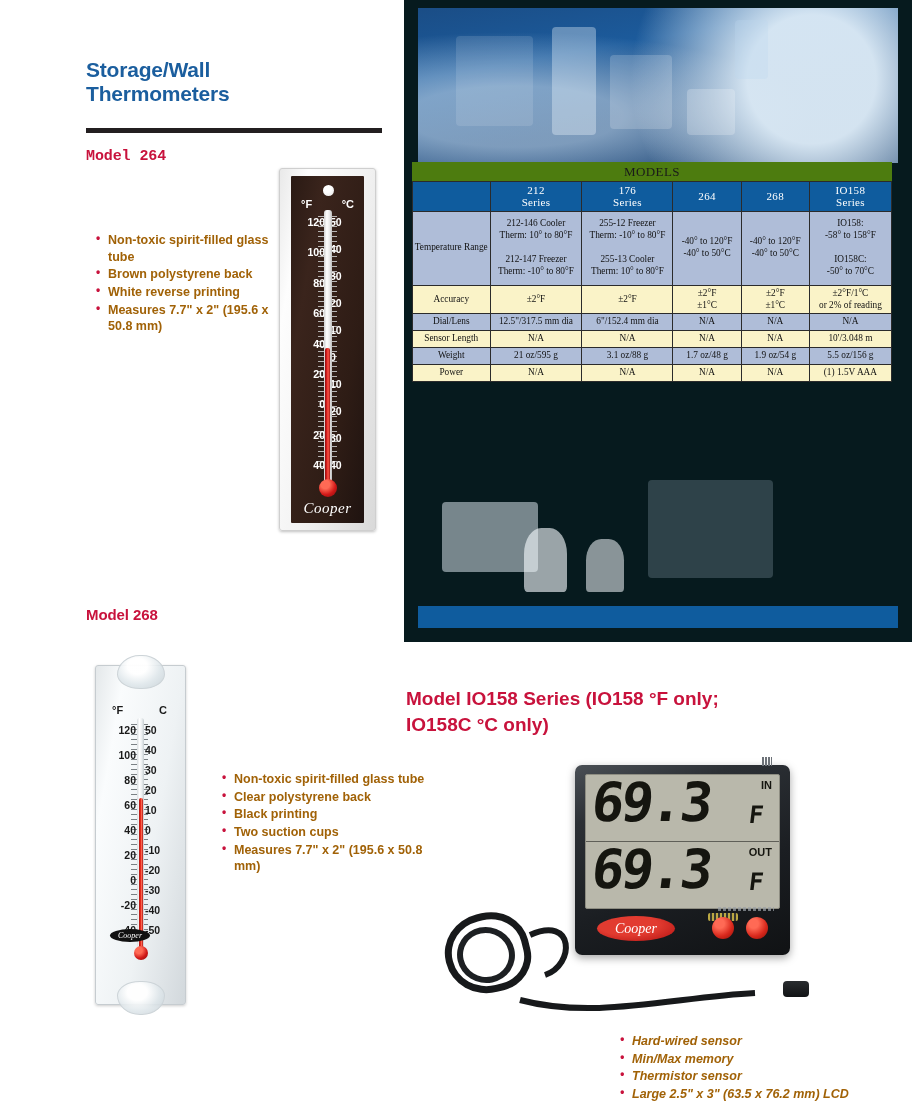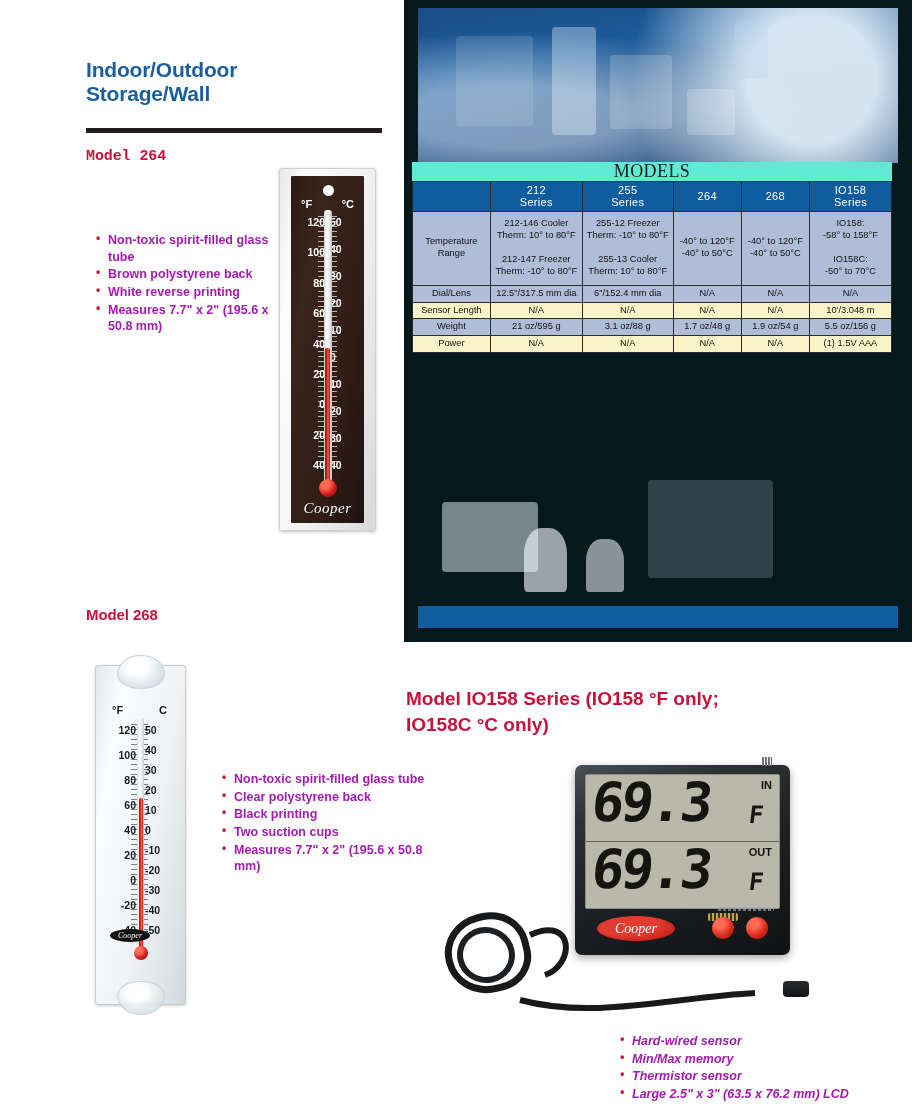--- a/index.html
+++ b/index.html
@@ -28,21 +28,21 @@
   #model-264-label { left:86px; top:148px;font-family:Liberation Mono, monospace; }
   #model-268-label { left:86px; top:606px; }
   .io-label {
     position:absolute; left:406px; top:686px; width:330px;
     font-size:19px; font-weight:bold; color:#C8123C; line-height:1.35;
   }
 
   .bullets { position:absolute; }
   .bullets li {
     position:relative; list-style:none; margin:0 0 1px 0;
-    font-size:12.5px; font-weight:bold; color:#a21caf; line-height:1.33;
+    font-size:12.5px; font-weight:bold; color:#a16207; line-height:1.33;
   }
   .bullets ul { margin:0; padding:0; }
   .bullets li:before {
     content:"\2022"; color:#C8123C; position:absolute; left:-12px; top:-1px;
     font-size:12px;
   }
   .bullets ul { padding-left:12px; }
   #bullets-264 { left:96px; top:232px; width:200px; }
   #bullets-268 { left:222px; top:771px; width:210px; }
   #bullets-io  { left:620px; top:1033px; width:300px;font-style:italic; }
@@ -85,28 +85,28 @@
   
   .specs {
     position:absolute; left:412px; top:162px; width:480px;
   }
   .specs-title {
     height:30px; background:#C2CFE3;
     display:flex; align-items:center; justify-content:center;
     font-size:20px; font-weight:bold; color:#231f20; letter-spacing:-0.3px;
   }
   .specs-models {
-    height:19px; background:#5eead4;
+    height:19px; background:#4d7c0f;
     display:flex; align-items:center; justify-content:center;
     font-family:"Liberation Serif", serif;
-    font-size:18px; color:#1a1a1a; letter-spacing:0.4px;
+    font-size:13px; color:#1a1a1a; letter-spacing:0.4px;
   }
   table.spec-table {
     border-collapse:collapse; width:480px;
-    font-family:Liberation Sans, sans-serif;
+    font-family:Liberation Serif, serif;
     padding-left:20px;
   }
   table.spec-table th, table.spec-table td {
     border:1px solid #2b2b2b; text-align:center; vertical-align:middle;
     font-size:9.3px; color:#111; line-height:1.28; padding:2px 1px;
   }
   table.spec-table thead th {
     background:#0F5C9E; color:#ffffff; font-size:11px; font-weight:normal;
     height:28px; line-height:1.12; letter-spacing:0.3px;
   }
@@ -303,22 +303,22 @@
   .probe {
     position:absolute; right:6px; top:76px; width:26px; height:16px;
     background:linear-gradient(180deg,#2a2d30,#111315);
     border-radius:4px;
   }
 </style>
 </head>
 <body>
 
 <div class="page-title">
-  <div>Indoor/Outdoor</div>
   <div>Storage/Wall</div>
+  <div>Thermometers</div>
 </div>
 <div class="title-rule"></div>
 
 <div class="model-label" id="model-264-label">Model 264</div>
 
 <div class="bullets" id="bullets-264">
   <ul>
     <li>Non-toxic spirit-filled glass tube</li>
     <li>Brown polystyrene back</li>
     <li>White reverse printing</li>
@@ -480,21 +480,21 @@
   <div class="specs-models">MODELS</div>
   <table class="spec-table">
     <thead>
       <tr>
         <th class="blank" style="width:80px"></th>
         <th style="width:96px">
           <div>212</div>
           <div>Series</div>
         </th>
         <th style="width:96px">
-          <div>255</div>
+          <div>176</div>
           <div>Series</div>
         </th>
         <th style="width:72px">
           <div>264</div>
         </th>
         <th style="width:72px">
           <div>268</div>
         </th>
         <th style="width:86px">
           <div>IO158</div>
@@ -530,20 +530,41 @@
         </td>
         <td class="temp-cell">
           <div>IO158:</div>
           <div>-58° to 158°F</div>
           <div class="gap"></div>
           <div>IO158C:</div>
           <div>-50° to 70°C</div>
         </td>
       </tr>
 
+      <tr class="r-cream">
+        <td class="rowhead">Accuracy</td>
+        <td class="acc-cell sep-left">
+          <div>±2°F</div>
+        </td>
+        <td class="acc-cell">
+          <div>±2°F</div>
+        </td>
+        <td class="acc-cell">
+          <div>±2°F</div>
+          <div>±1°C</div>
+        </td>
+        <td class="acc-cell">
+          <div>±2°F</div>
+          <div>±1°C</div>
+        </td>
+        <td class="acc-cell">
+          <div>±2°F/1°C</div>
+          <div>or 2% of reading</div>
+        </td>
+      </tr>
 
       <tr class="r-blue">
         <td class="rowhead">Dial/Lens</td>
         <td class="sep-left">12.5"/317.5 mm dia</td>
         <td>6"/152.4 mm dia</td>
         <td>N/A</td>
         <td>N/A</td>
         <td>N/A</td>
       </tr>
 

